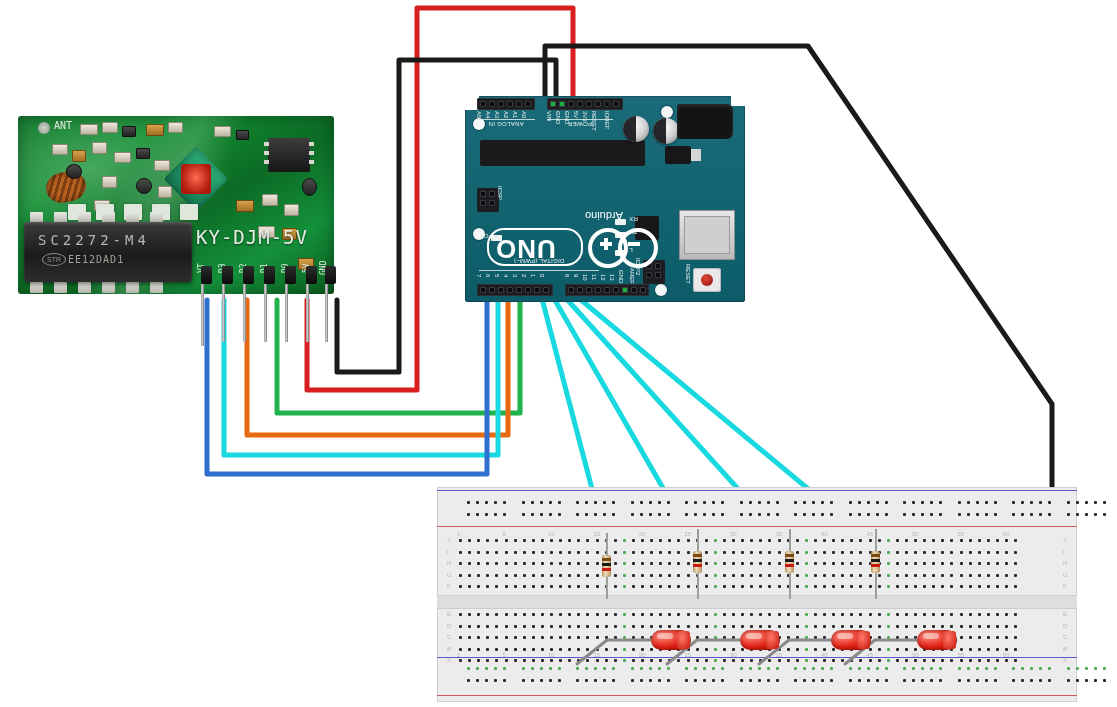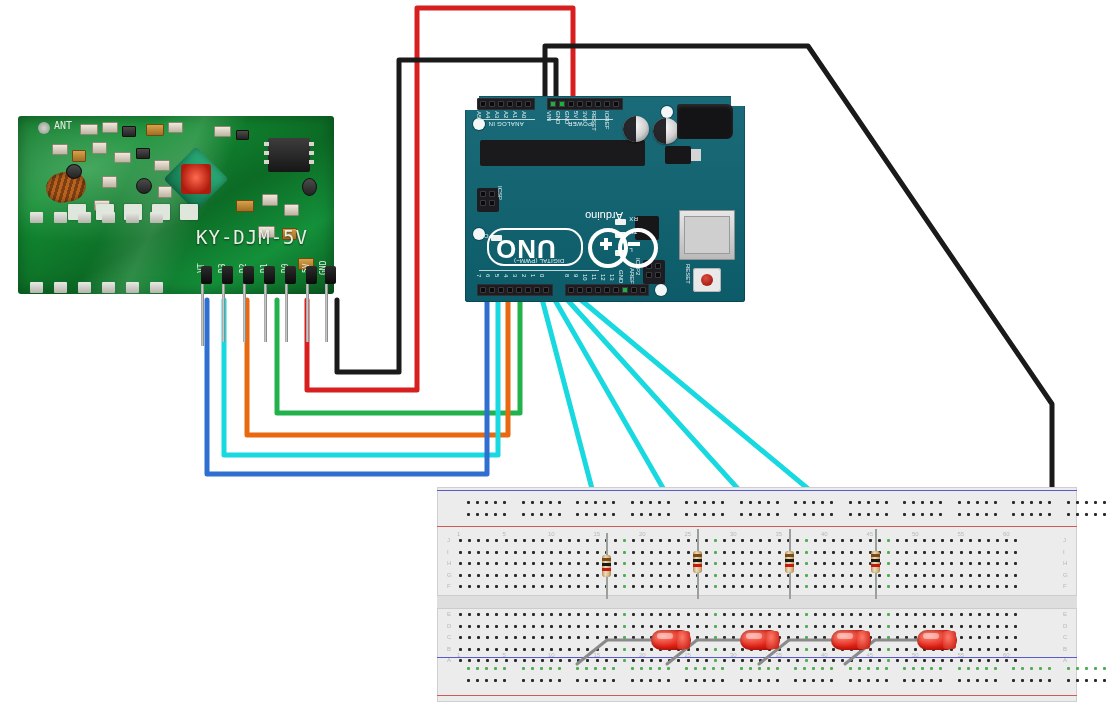--- a/index.html
+++ b/index.html
@@ -206,20 +206,25 @@
           <i style="left:54px;top:0"></i>
         <i style="left:78px;top:0"></i>
           <i style="left:102px;top:0"></i>
           <i style="left:126px;top:0"></i>
         <i style="left:6px;top:70px"></i>
           <i style="left:30px;top:70px"></i>
           <i style="left:54px;top:70px"></i>
         <i style="left:78px;top:70px"></i>
           <i style="left:102px;top:70px"></i>
           <i style="left:126px;top:70px"></i>
+      </div>
+      <div class="dip">
+        <div class="t1">SC2272-M4</div>
+        <div class="ov">STR</div>
+        <div class="t2">EE12DAD1</div>
       </div>
 
       <div class="rflabel">KY-DJM-5V</div>
 
       <div class="rfpinlabel" style="left:188px;top:148px;">VT</div>
       <div class="rfpinlabel" style="left:209px;top:148px;">D3</div>
       <div class="rfpinlabel" style="left:230px;top:148px;">D2</div>
       <div class="rfpinlabel" style="left:251px;top:148px;">D1</div>
       <div class="rfpinlabel" style="left:272px;top:148px;">D0</div>
       <div class="rfpinlabel" style="left:293px;top:148px;">5V</div>

